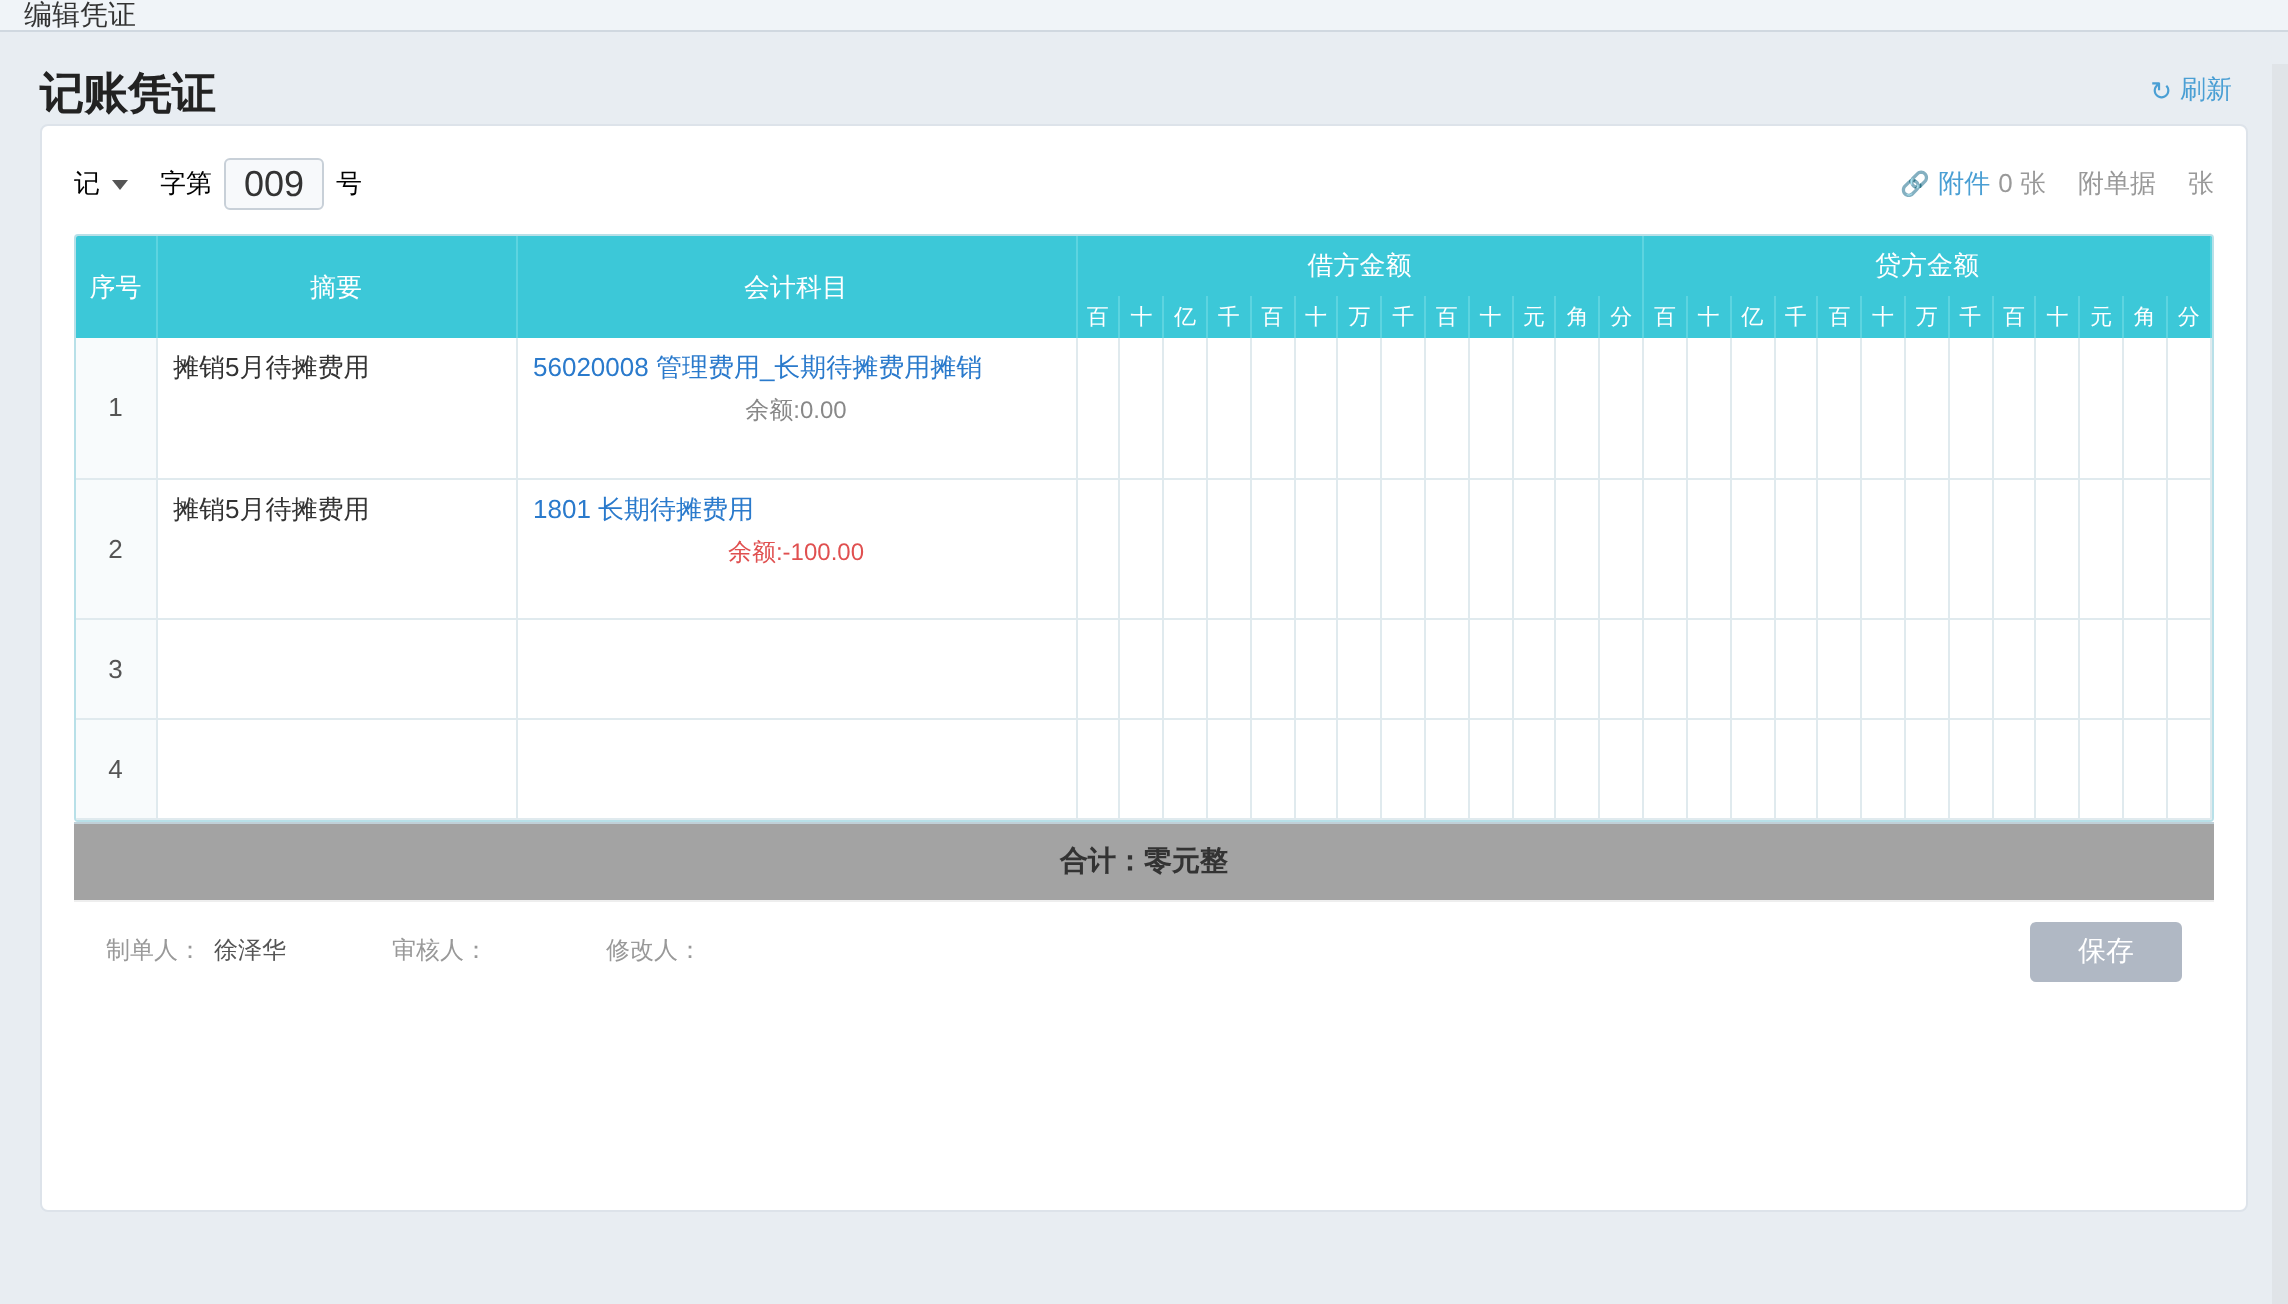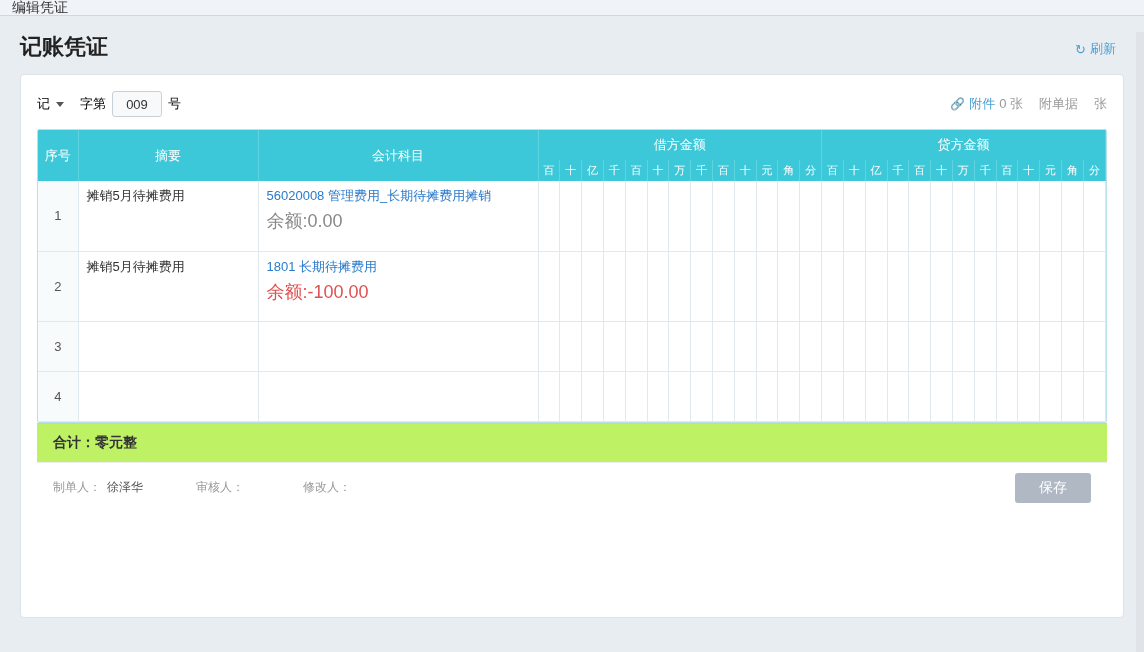--- a/index.html
+++ b/index.html
@@ -23,22 +23,21 @@
     }
     .main-container {
       background: #e8edf2;
       padding: 16px 20px;
       height: calc(652px - 32px);
       overflow: hidden;
     }
     .page-header {
       display: flex;
       justify-content: space-between;
-      align-items: flex-end;
-      margin-bottom: 12px;
+      align-items: flex-start;
     }
     .page-title {
       font-size: 22px;
       font-weight: bold;
       color: #222;
     }
     .refresh-btn {
       color: #4a9fd4;
       cursor: pointer;
       display: flex;
@@ -88,21 +87,21 @@
       height: 0;
       border-left: 4px solid transparent;
       border-right: 4px solid transparent;
       border-top: 5px solid #555;
       margin-left: 2px;
     }
     .input-field {
       border: 1px solid #c8d0d8;
       border-radius: 3px;
       padding: 3px 8px;
-      font-size: 13px;
+      font-size: 18px;
       color: #333;
       background: #f7f9fb;
       height: 26px;
     }
     .input-number {
       width: 50px;
       text-align: center;
     }
     .input-date {
       width: 110px;
@@ -193,22 +192,23 @@
       vertical-align: top;
       padding: 6px 8px;
     }
     tbody tr td.account-cell {
       color: #2a7acc;
       vertical-align: top;
       padding: 6px 8px;
     }
     .balance-text {
       color: #888;
-      font-size: 18px;
+      font-size: 12px;
       margin-top: 4px;
+      text-align: center;
     }
     .balance-text.negative {
       color: #e05050;
     }
     .digit-cell {
       border-right: 1px solid #e0eaee;
       text-align: center;
       width: 18px;
       padding: 0;
     }
@@ -216,21 +216,22 @@
       height: 70px;
     }
     tbody tr.row-medium td {
       height: 50px;
     }
     .total-row {
       border-top: 1px solid #c0d0d8;
       padding: 10px 16px;
       display: flex;
       align-items: center;
-      background: #bef264;
+      background: #a3a3a3;
+      justify-content: center;
     }
     .total-label {
       font-size: 14px;
       color: #333;
       font-weight: bold;
     }
     .footer-row {
       display: flex;
       align-items: center;
       padding: 10px 16px;

